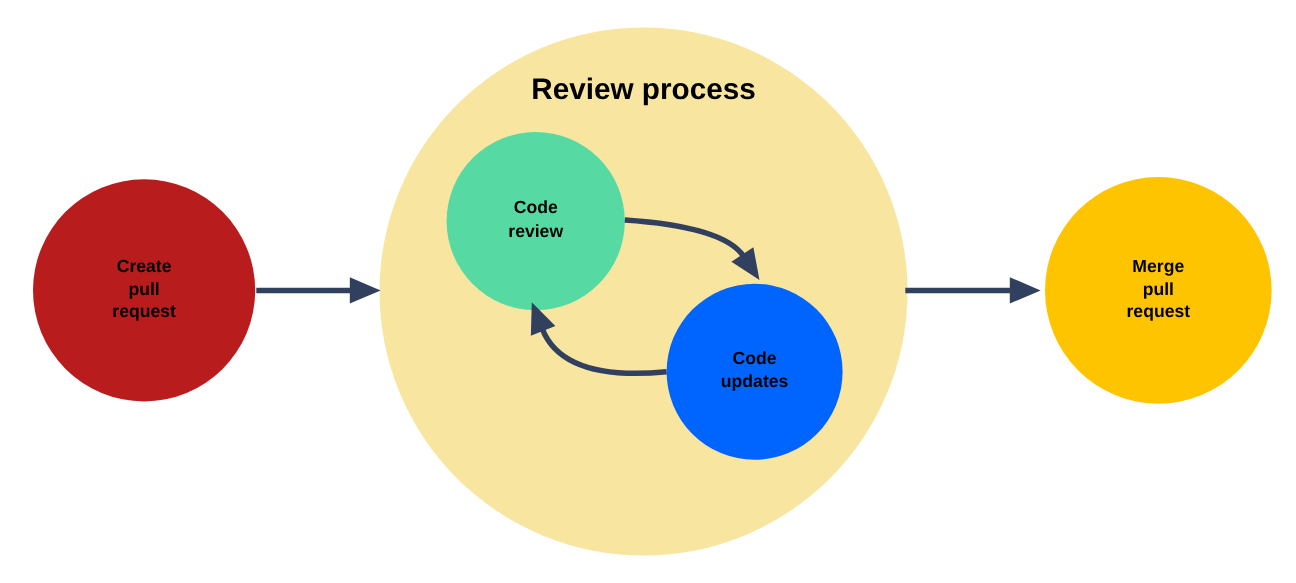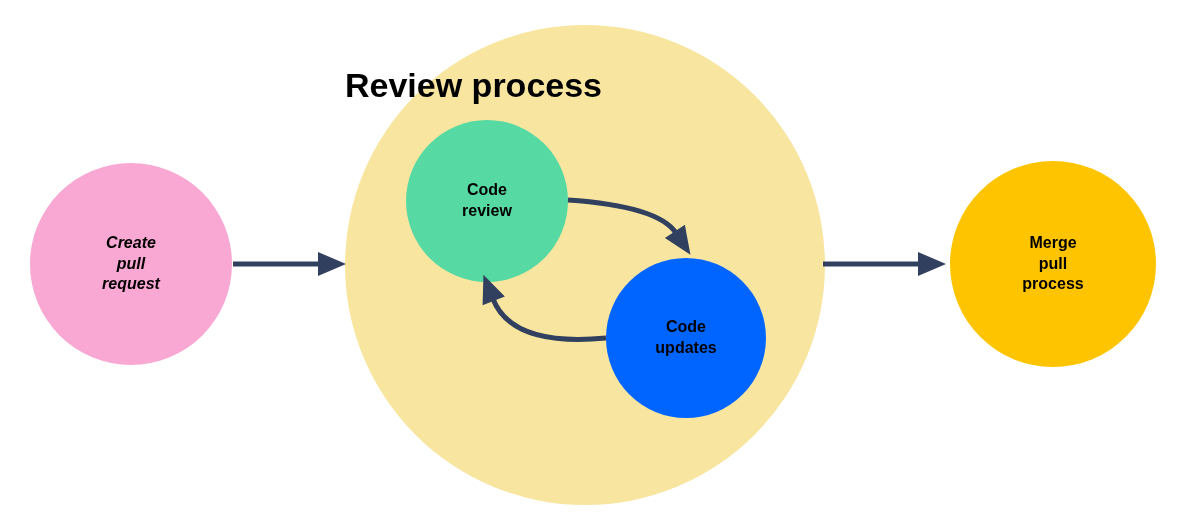--- a/index.html
+++ b/index.html
@@ -29,23 +29,23 @@
   .group-circle {
     position: absolute;
     left: 345px; top: 25px;
     width: 480px; height: 480px;
     border-radius: 50%;
   }
   .group-title {
     position: absolute;
     left: 345px; top: 66px;
     width: 480px;
-    text-align: left;
+    text-align: center;
     font-weight: bold;
-    font-size: 34px;
+    font-size: 27px;
     color: #000000;
   }
   #node-create  { left: 30px;  top: 163px; width: 202px; height: 202px; }
   #node-review  { left: 406px; top: 120px; width: 162px; height: 162px; }
   #node-updates { left: 606px; top: 258px; width: 160px; height: 160px; }
   #node-merge   { left: 950px; top: 161px; width: 206px; height: 206px; }
   svg.arrows {
     position: absolute;
     left: 0; top: 0;
     width: 1178px; height: 530px;
@@ -55,40 +55,40 @@
 </style>
 </head>
 <body>
 
 <div class="canvas">
 
   <div class="group-circle" style="background: rgb(248, 230, 160);"></div>
 
   <div class="group-title">Review process</div>
 
-  <div class="node" id="node-create" style="background: #f9a8d4; font-style: italic;">
+  <div class="node" id="node-create" style="background: #b91c1c;">
     <span class="label">Create
 pull
 request</span>
   </div>
 
   <div class="node" id="node-review" style="background: rgb(87, 217, 163);">
     <span class="label">Code
 review</span>
   </div>
 
   <div class="node" id="node-updates" style="background: rgb(0, 101, 255);">
     <span class="label">Code
 updates</span>
   </div>
 
   <div class="node" id="node-merge" style="background: rgb(255, 196, 0);">
     <span class="label">Merge
 pull
-process</span>
+request</span>
   </div>
 
   <svg class="arrows" viewBox="0 0 1178 530" xmlns="http://www.w3.org/2000/svg">
     <defs>
       <marker id="ah" markerUnits="userSpaceOnUse" markerWidth="30" markerHeight="26" refX="3" refY="13" orient="auto">
         <path d="M1,1 L29,13 L1,25 Z" fill="#32405F"></path>
       </marker>
     </defs>
 
     <line class="edge" x1="233" y1="264" x2="320" y2="264" marker-end="url(#ah)" stroke="#32405F"></line>

